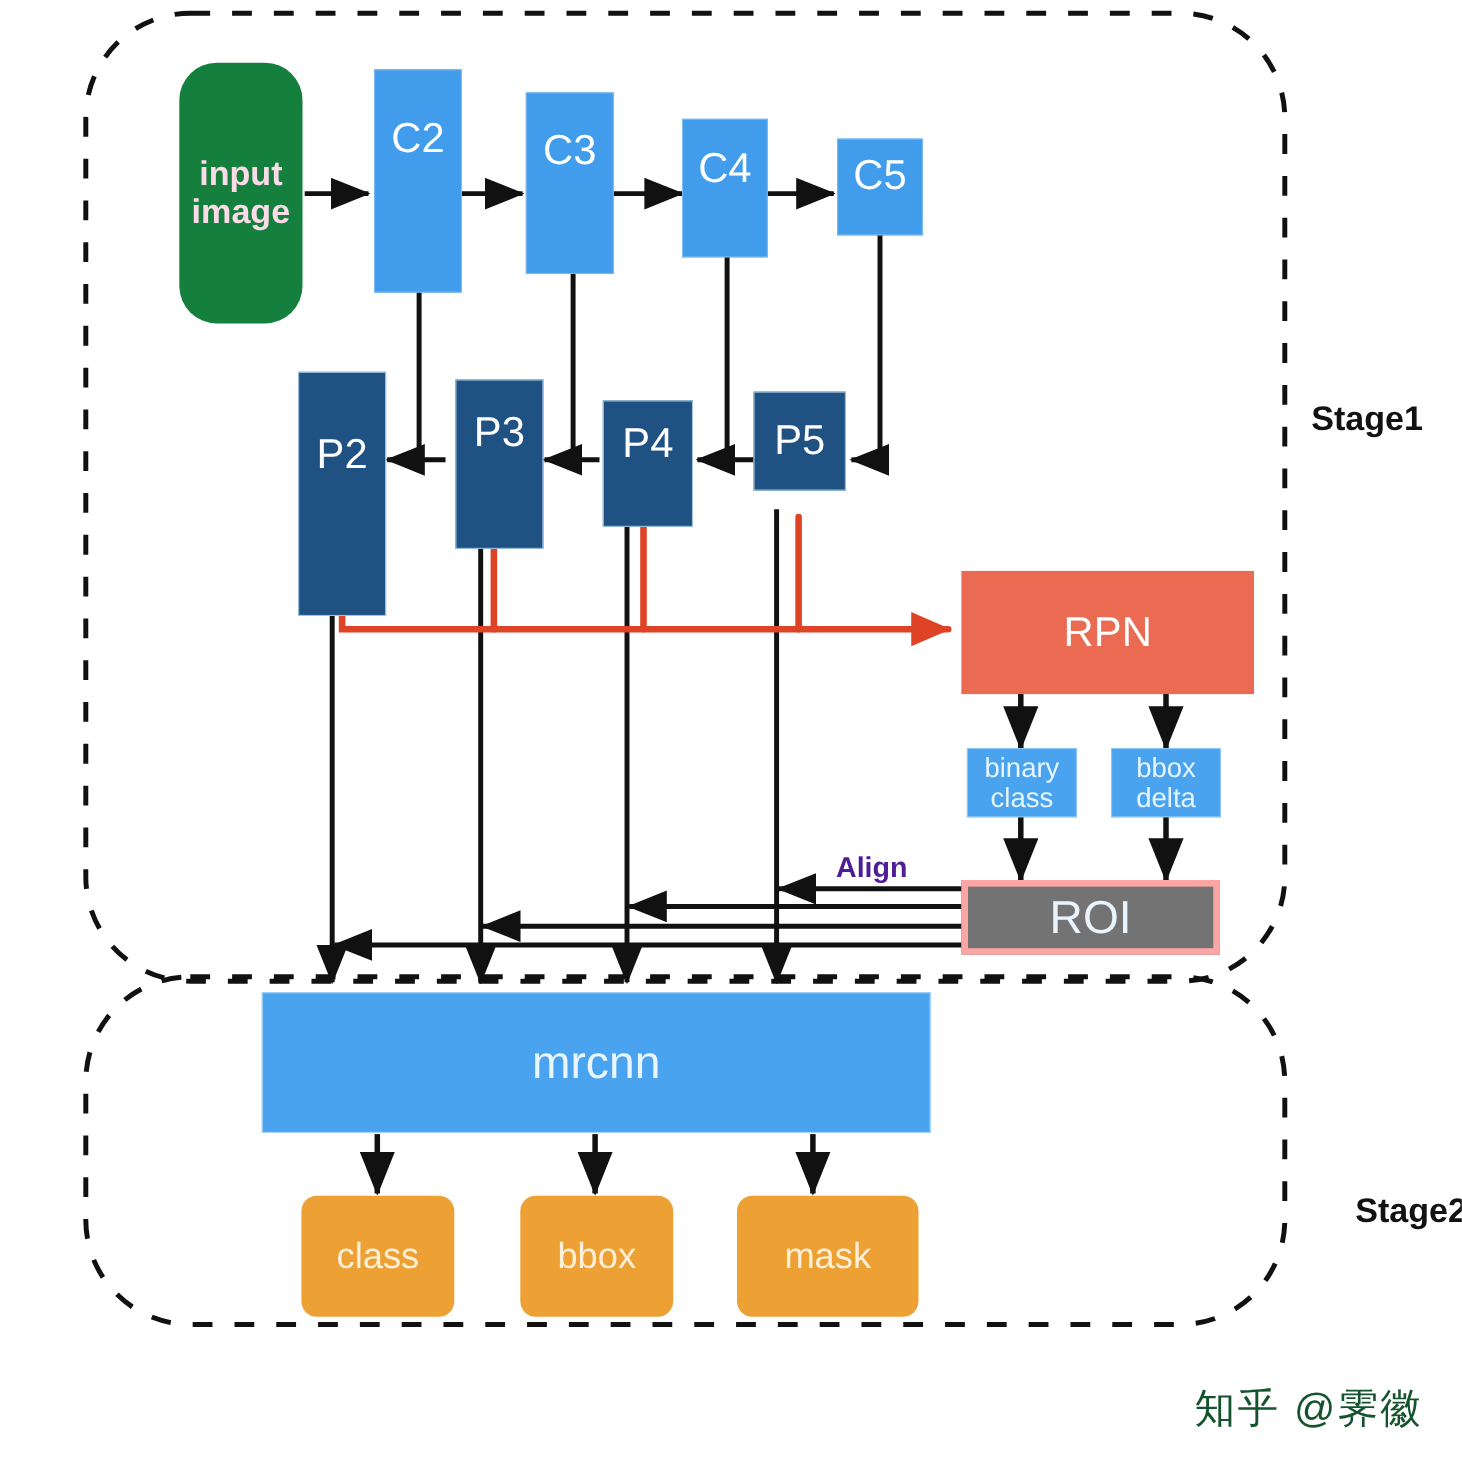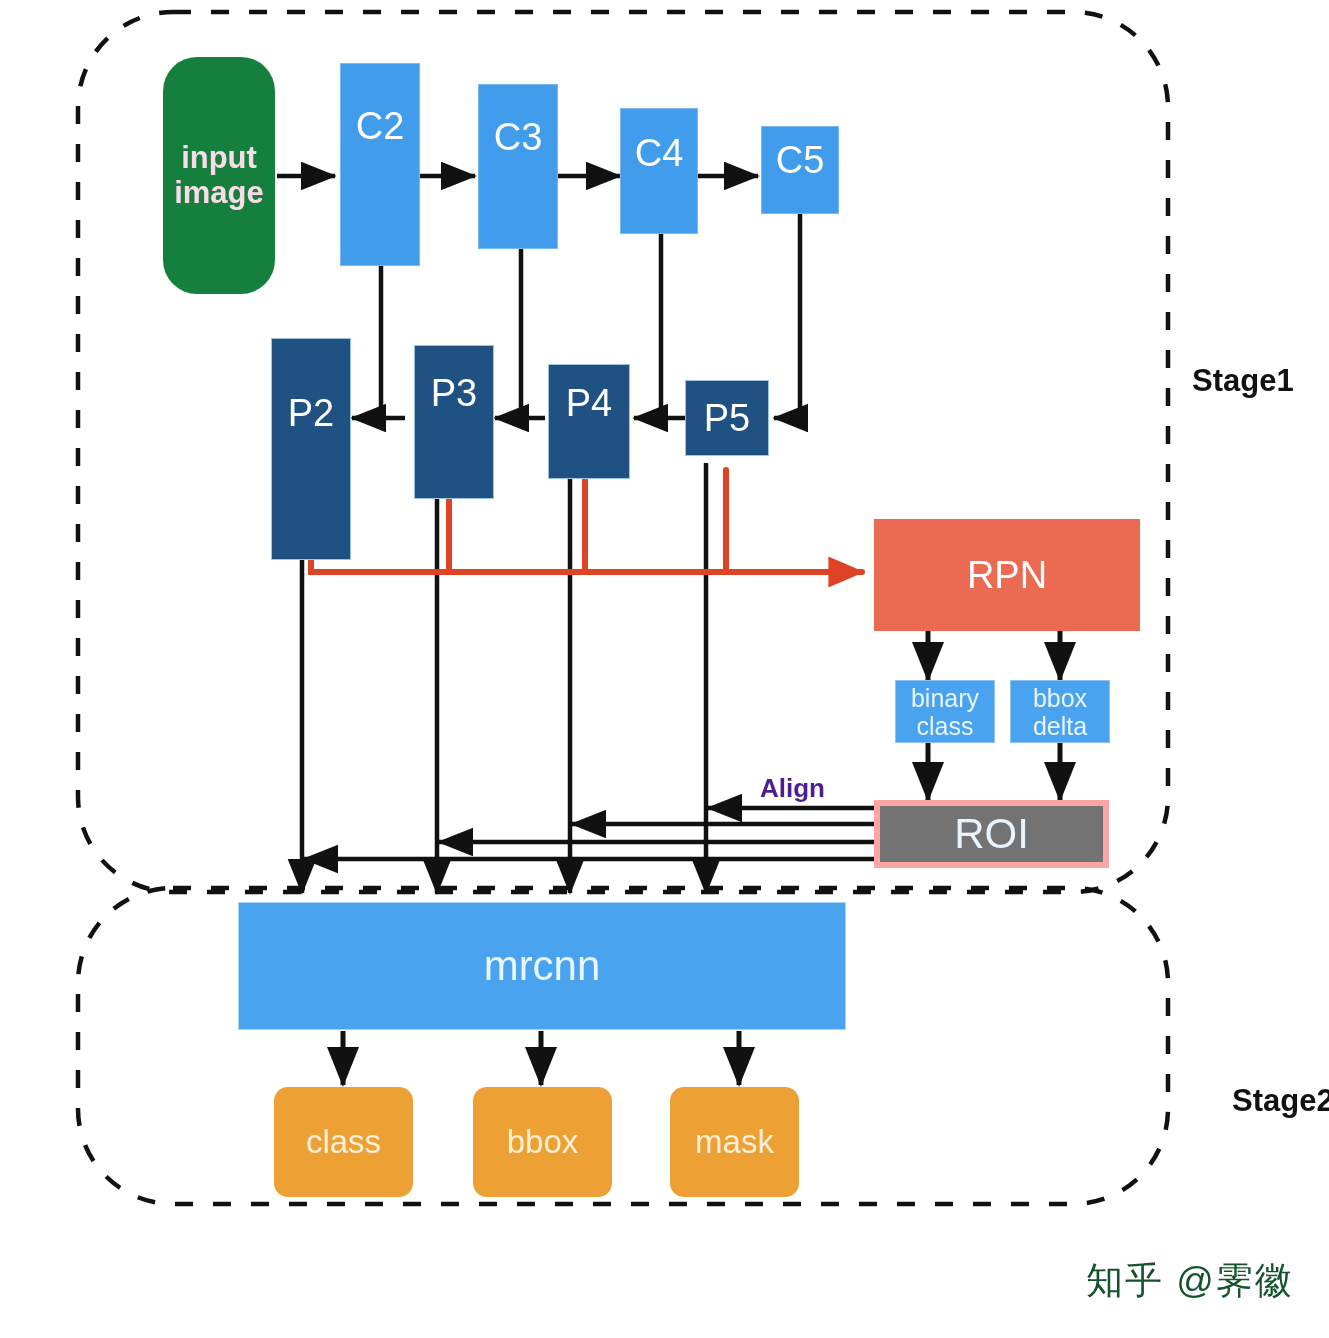--- a/index.html
+++ b/index.html
@@ -218,29 +218,29 @@
 
   <div class="node p-box" style="left:271px; top:338px; width:80px; height:222px; padding-bottom:72px;">
     <span>P2</span>
   </div>
   <div class="node p-box" style="left:414px; top:345px; width:80px; height:154px; padding-bottom:58px;">
     <span>P3</span>
   </div>
   <div class="node p-box" style="left:548px; top:364px; width:82px; height:115px; padding-bottom:36px;">
     <span>P4</span>
   </div>
-  <div class="node p-box" style="left:685px; top:380px; width:84px; height:76px; ">
+  <div class="node p-box" style="left:685px; top:356px; width:84px; height:90px; ">
     <span>P5</span>
   </div>
 
   <div class="node rpn-box" style="left:874px; top:519px; width:266px; height:112px;">
     <span>RPN</span>
   </div>
 
-  <div class="node head-box" style="left:879px; top:680px; width:100px; height:63px;margin-left:16px;">
+  <div class="node head-box" style="left:879px; top:680px; width:100px; height:63px;">
     <span>binary</span>
     <span>class</span>
   </div>
   <div class="node head-box" style="left:1010px; top:680px; width:100px; height:63px;">
     <span>bbox</span>
     <span>delta</span>
   </div>
 
   <div class="node roi-box" style="left:874px; top:800px; width:235px; height:68px;">
     <span>ROI</span>
@@ -249,21 +249,21 @@
   <div class="node mrcnn-box" style="left:238px; top:902px; width:608px; height:128px;">
     <span>mrcnn</span>
   </div>
 
   <div class="node out-box" style="left:274px; top:1087px; width:139px; height:110px;">
     <span>class</span>
   </div>
   <div class="node out-box" style="left:473px; top:1087px; width:139px; height:110px;">
     <span>bbox</span>
   </div>
-  <div class="node out-box" style="left:670px; top:1087px; width:129px; height:110px;">
+  <div class="node out-box" style="left:670px; top:1087px; width:165px; height:110px;">
     <span>mask</span>
   </div>
 
   <div class="edge-label" style="left:760px; top:773px;">Align</div>
 
   <div class="stage-label" style="left:1192px; top:363px;">Stage1</div>
 
   <div class="stage-label" style="left:1192px; top:1083px;margin-left:40px;">Stage2</div>
 
 

